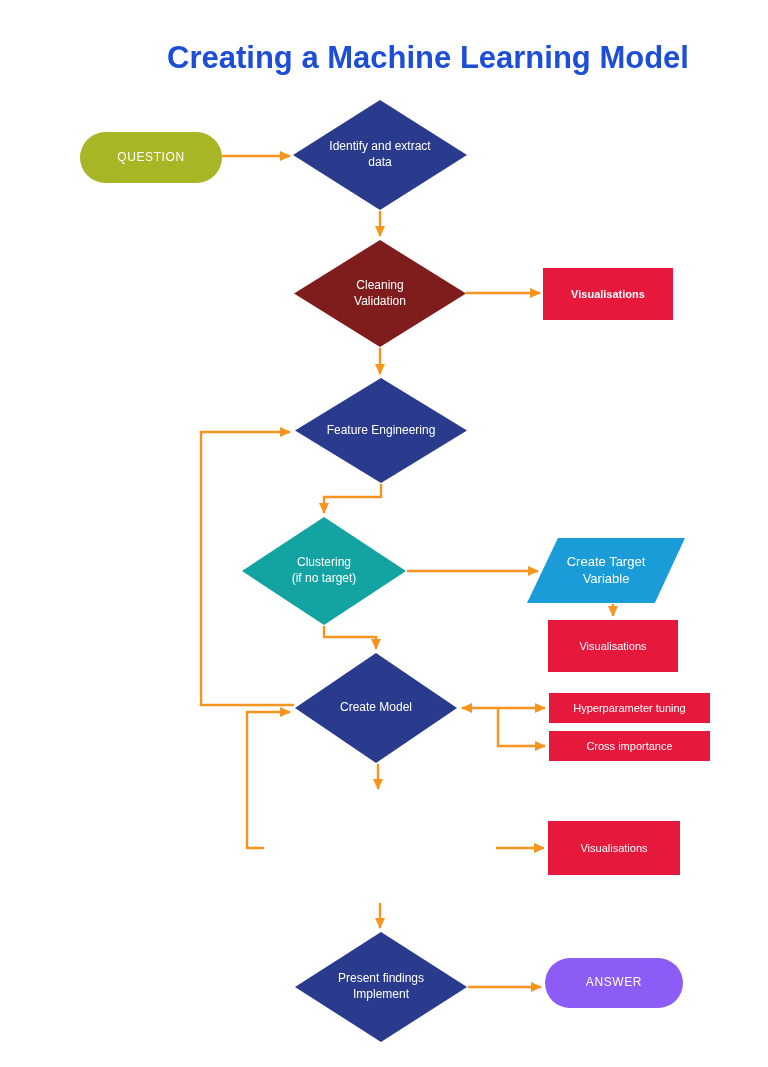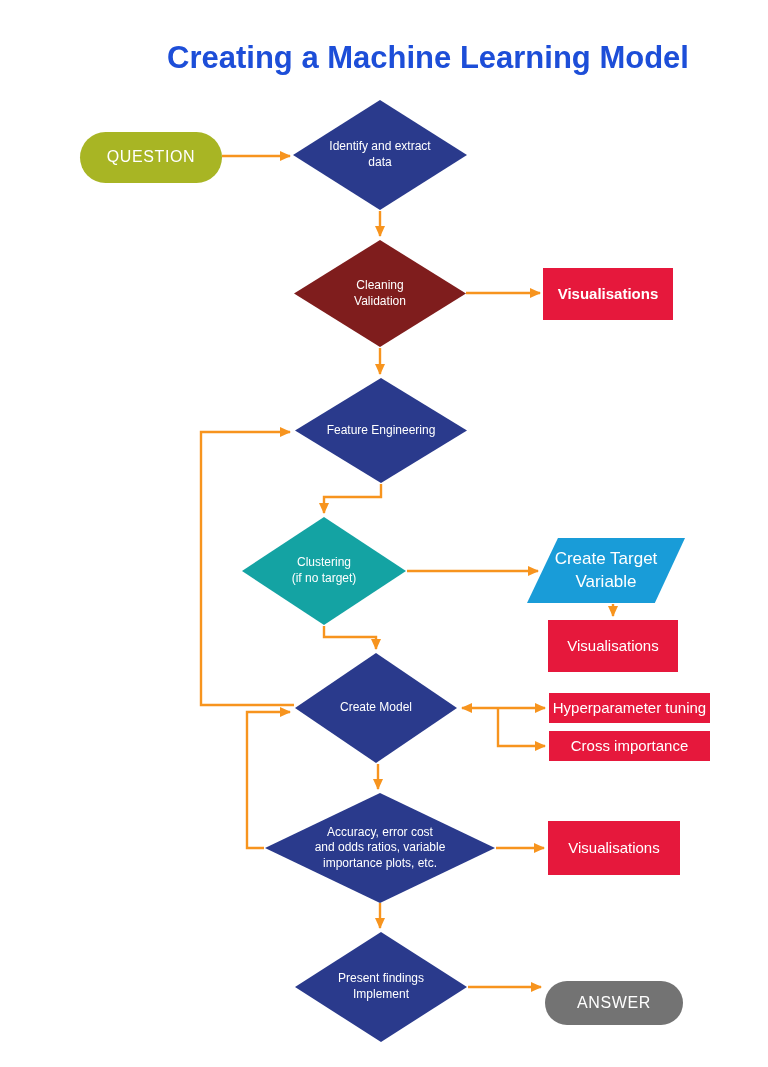--- a/index.html
+++ b/index.html
@@ -9,24 +9,24 @@
   }
   .title {
     position:absolute; left:0; top:40px; width:768px; text-align:center;
     font-size:31px; font-weight:bold; letter-spacing:0px;
   }
   .node {
     position:absolute; display:flex; align-items:center; justify-content:center;
     text-align:center; color:#ffffff; white-space:pre-line; line-height:1.3;
   }
   .diamond { clip-path:polygon(50% 0%, 100% 50%, 50% 100%, 0% 50%); font-size:12px; padding:0 14px; box-sizing:border-box; }
-  .pill   { border-radius:26px; font-size:16px; letter-spacing:0.6px; }
-  .rbox   { font-size:15px; }
+  .pill   { border-radius:26px; font-size:12px; letter-spacing:0.6px; }
+  .rbox   { font-size:11px; }
   .rbox.bold { font-weight:bold; }
-  .para   { clip-path:polygon(19.6% 0%, 100% 0%, 80.9% 100%, 0% 100%); font-size:17px; }
+  .para   { clip-path:polygon(19.6% 0%, 100% 0%, 80.9% 100%, 0% 100%); font-size:13px; }
   svg.connectors { position:absolute; left:0; top:0; pointer-events:none; }
   .arrow { stroke:var(--orange,#f7941e); stroke-width:2.4; fill:none; }
   .arrowhead-fill { fill:var(--orange,#f7941e); }
 </style>
 </head>
 <body>
 
 <div class="canvas">
 
   <svg class="connectors" width="768" height="1067" viewBox="0 0 768 1067">
@@ -64,35 +64,32 @@
   <div class="node diamond" style="left: 294px; top: 240px; width: 172px; height: 107px; background-color: #7f1d1d;">Cleaning
 Validation</div>
 
   <div class="node diamond" style="left: 295px; top: 378px; width: 172px; height: 105px; padding: 0px 8px; background-color: rgb(42, 58, 140);">Feature Engineering</div>
 
   <div class="node diamond" style="left: 242px; top: 517px; width: 164px; height: 108px; background-color: rgb(20, 163, 163); text-align: center;">Clustering
 (if no target)</div>
 
   <div class="node diamond" style="left: 295px; top: 653px; width: 162px; height: 110px; background-color: rgb(42, 58, 140);">Create Model</div>
 
-  <div class="node diamond" style="left: 265px; top: 793px; width: 230px; height: 110px; padding: 0px 20px; background-color: rgb(42, 58, 140);">Accuracy, error cost
-and odds ratios, variable
-importance plots, etc.</div>
 
   <div class="node diamond" style="left: 295px; top: 932px; width: 172px; height: 110px; background-color: rgb(42, 58, 140);">Present findings
 Implement</div>
 
   <div class="node rbox bold" style="left: 543px; top: 268px; width: 130px; height: 52px; background-color: rgb(230, 24, 60);">Visualisations</div>
 
   <div class="node para" style="left: 527px; top: 538px; width: 158px; height: 65px; background-color: rgb(25, 156, 216);">Create Target
 Variable</div>
 
   <div class="node rbox" style="left: 548px; top: 620px; width: 130px; height: 52px; background-color: rgb(230, 24, 60);">Visualisations</div>
 
   <div class="node rbox" style="left: 549px; top: 693px; width: 161px; height: 30px; background-color: rgb(230, 24, 60);">Hyperparameter tuning</div>
 
   <div class="node rbox" style="left: 549px; top: 731px; width: 161px; height: 30px; background-color: rgb(230, 24, 60);">Cross importance</div>
 
   <div class="node rbox" style="left: 548px; top: 821px; width: 132px; height: 54px; background-color: rgb(230, 24, 60);">Visualisations</div>
 
-  <div class="node pill" style="left: 545px; top: 958px; width: 138px; height: 44px; background-color: #737373; margin-top: 23px;">ANSWER</div>
+  <div class="node pill" style="left: 545px; top: 958px; width: 138px; height: 50px; background-color: #8b5cf6;">ANSWER</div>
 
 </div>
 
 </body></html>

